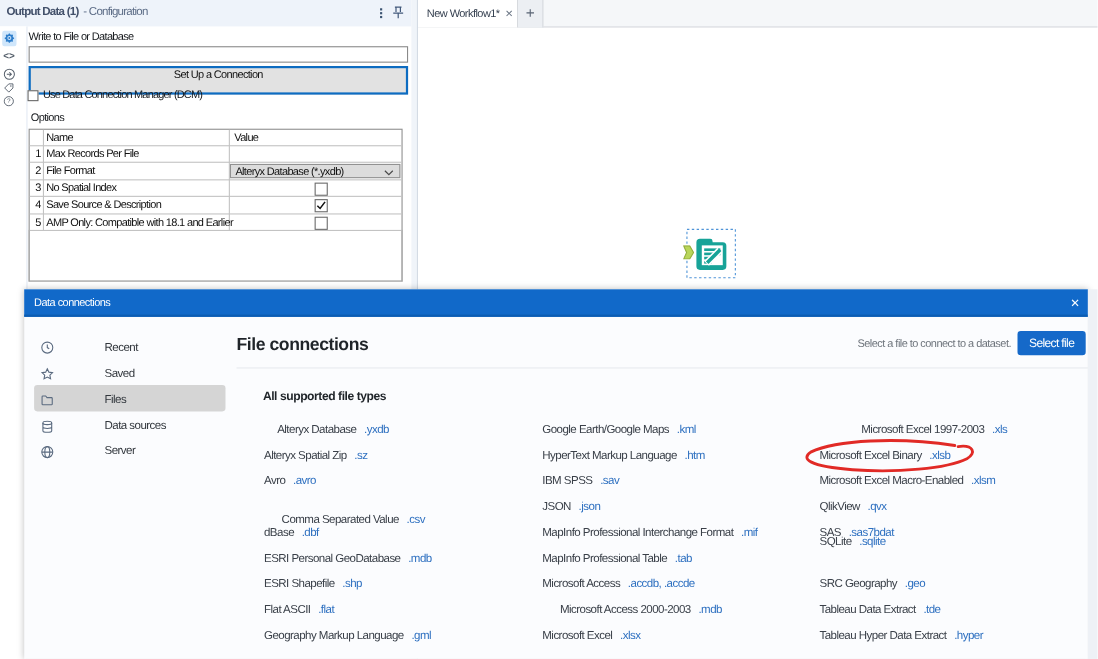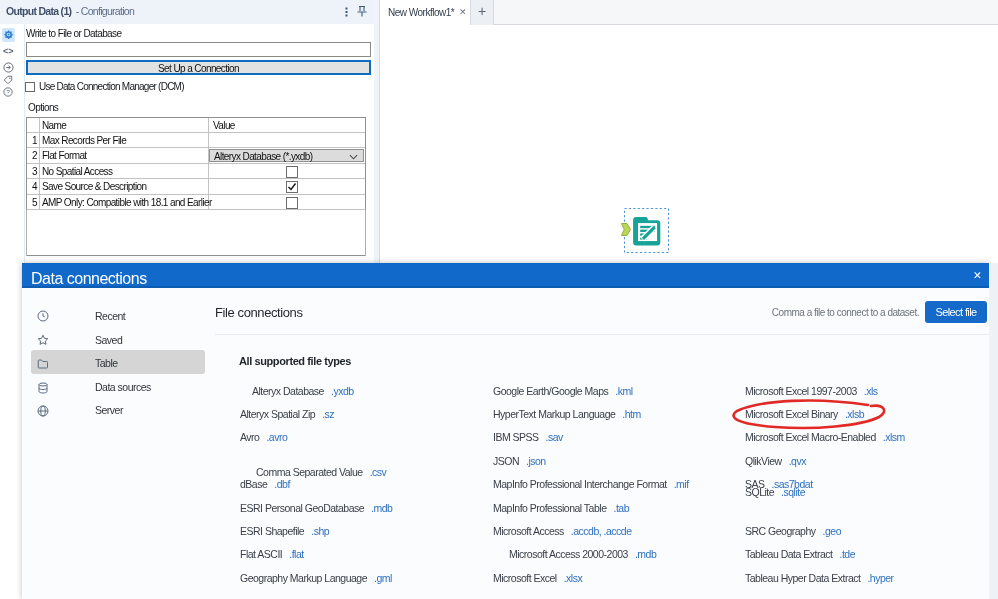--- a/index.html
+++ b/index.html
@@ -11,21 +11,21 @@
   #cfg { left:0; top:0; width:380px; height:599px; background:#ffffff; }
   #cfg-head { left:0; top:0; width:374px; height:24px; background:#eef3fa; }
   #cfg-title { left:6px; top:5px; font-size:10.5px; letter-spacing:-0.7px; color:#42506a; }
   #cfg-title b { font-weight:bold; }
   #cfg-title .sub { color:#5d6d87; font-weight:normal; }
   #strip { left:0; top:24px; width:25px; height:575px; background:#ffffff; border-right:1px solid #e3eaf3; }
   #gear-bg { left:2px; top:28px; width:13px; height:14px; background:#cfe6fb; border-radius:2px; }
 
   .cfg-label { font-size:10px; letter-spacing:-0.6px; color:#15181c; }
   #inp { left:26px; top:42px; width:345px; height:15px; background:#fff; border:1px solid #8a8a8a; }
-  #setup { left:26px; top:60px; width:345px; height:15px; background:#e2e2e2; border:2px solid #0d6cc1; font-size:10px; letter-spacing:-0.6px; color:#111; text-align:center; line-height:13px; }
+  #setup { left:26px; top:60px; width:345px; height:26px; background:#e2e2e2; border:2px solid #0d6cc1; font-size:10px; letter-spacing:-0.6px; color:#111; text-align:center; line-height:13px; }
   #dcmbox { left:25px; top:82px; width:10px; height:10px; border:1px solid #686868; background:#fff; }
 
   
   #tbl { left:26px; top:117px; width:340px; height:139px; border:1px solid #8f8f8f; background:#fff; }
   .trow { position:absolute; left:0; width:338px; border-bottom:1px solid #c3c3c3; }
   .vline { position:absolute; top:0; width:1px; height:92px; background:#c3c3c3; }
   .tcell { position:absolute; font-size:10px; letter-spacing:-0.6px; color:#111; white-space:nowrap; }
   #tbl-ext-l { left:26px; top:209px; width:1px; height:47px; background:#aeaeae; }
   #tbl-ext-r { left:365px; top:209px; width:1px; height:47px; background:#aeaeae; }
   .cbx { position:absolute; width:12px; height:12px; border:1px solid #6c6c6c; background:#fff; }
@@ -34,25 +34,25 @@
   
   #canvas { left:380px; top:0; width:618px; height:599px; background:#ffffff; }
   #vsplit { left:374px; top:0; width:6px; height:599px; background:#f0f4f9; border-right:1px solid #d4dbe4; }
   #tabbar { left:380px; top:0; width:618px; height:25px; background:#f5f7f9; border-bottom:1px solid #d7dade; }
   #tab1 { left:380px; top:0; width:91px; height:25px; background:#ffffff; border-right:1px solid #d7dade; font-size:10px; letter-spacing:-0.4px; color:#333e4e; }
   #tabplus { left:471px; top:0; width:23px; height:25px; background:#eceff3; border-right:1px solid #d7dade; color:#5a6575; font-size:14px; text-align:center; line-height:23px; }
 
   
   #modal { left:22px; top:263px; width:967px; height:336px; background:#fbfcfe; box-shadow:0 0 6px rgba(0,0,0,0.25); }
   #mhead { left:0; top:0; width:967px; height:25px; background:#1169c9; border-bottom:2px solid #0c5cb2; }
-  #mtitle { left:9px; top:7px; font-size:16px; letter-spacing:-0.5px; color:#ffffff; }
+  #mtitle { left:9px; top:7px; font-size:10px; letter-spacing:-0.5px; color:#ffffff; }
   #mclose { left:951px; top:6px; font-size:10.5px; color:#ffffff; }
   .srow { position:absolute; left:45px; font-size:10.5px; letter-spacing:-0.5px; color:#31363c;padding-left:28px; }
   #filesel { left:9px; top:87px; width:174px; height:24px; background:#d5d5d5; border-radius:3px; }
-  #fc-title { left:193px; top:42px; font-size:13px; letter-spacing:-0.4px; font-weight:normal; color:#1f2429; }
+  #fc-title { left:193px; top:42px; font-size:16px; letter-spacing:-0.4px; font-weight:bold; color:#1f2429; }
   #sel-hint { right:70px; top:44px; font-size:10px; letter-spacing:-0.5px; color:#6e747c; }
   #sel-btn { left:903px; top:38px; width:62px; height:22px; background:#1569c9; border-radius:3px; color:#fff; font-size:11px; letter-spacing:-0.6px; text-align:center; line-height:22px; }
   #fc-sep { left:193px; top:71px; width:774px; height:1px; background:#e7eaee; }
   #all-title { left:217px; top:92px; font-size:11px; letter-spacing:-0.4px; font-weight:bold; color:#1f2429; }
   .fitem { position:absolute; font-size:10.5px; letter-spacing:-0.5px; color:#3a4049; white-space:nowrap; }
   .fitem .ext { color:#2e70c0; margin-left:7px; }
   #rightstrip { left:989px; top:263px; width:9px; height:336px; background:#eef1f6; }
 </style>
 </head>
 <body>
@@ -105,23 +105,23 @@
     <div class="trow" style="top:46px; height:15px;"></div>
     <div class="trow" style="top:61px; height:16px;"></div>
     <div class="trow" style="top:77px; height:15px;"></div>
     <div class="vline" style="left:12px;"></div>
     <div class="vline" style="left:181px;"></div>
     <div class="tcell" style="left:15px; top:2px;">Name</div>
     <div class="tcell" style="left:186px; top:2px;">Value</div>
     <div class="tcell" style="left:5px; top:17px;">1</div>
     <div class="tcell" style="left:15px; top:17px;">Max Records Per File</div>
     <div class="tcell" style="left:5px; top:32px;">2</div>
-    <div class="tcell" style="left:15px; top:32px;">Flat Format</div>
+    <div class="tcell" style="left:15px; top:32px;">File Format</div>
     <div class="tcell" style="left:5px; top:48px;">3</div>
-    <div class="tcell" style="left:15px; top:48px;">No Spatial Access</div>
+    <div class="tcell" style="left:15px; top:48px;">No Spatial Index</div>
     <div class="tcell" style="left:5px; top:63px;">4</div>
     <div class="tcell" style="left:15px; top:63px;">Save Source &amp; Description</div>
     <div class="tcell" style="left:5px; top:79px;">5</div>
     <div class="tcell" style="left:15px; top:79px;">AMP Only: Compatible with 18.1 and Earlier</div>
     <div id="dd" style="top:31px;"><span style="padding-left:4px;">Alteryx Database (*.yxdb)</span>
       <svg width="9" height="6" style="position:absolute; right:5px; top:4px;" viewBox="0 0 10 6">
           <path d="M1 1 L5 5 L9 1" fill="none" stroke="#4a4a4a" stroke-width="1.2"></path>
         </svg>
     </div>
     <div class="cbx" style="left:259px; top:48px;"></div>
@@ -182,26 +182,26 @@
       <ellipse cx="12" cy="5" rx="8" ry="3" fill="none" stroke="#5b6b80" stroke-width="2"></ellipse>
       <path d="M4 5 v14 c0 1.7 3.6 3 8 3 s8-1.3 8-3 V5 M4 12 c0 1.7 3.6 3 8 3 s8-1.3 8-3" fill="none" stroke="#5b6b80" stroke-width="2"></path>
     </svg>
     <svg class="abs" style="left:15px; top:142px;" width="12" height="12" viewBox="0 0 24 24">
       <circle cx="12" cy="12" r="10" fill="none" stroke="#5b6b80" stroke-width="2"></circle>
       <ellipse cx="12" cy="12" rx="4.5" ry="10" fill="none" stroke="#5b6b80" stroke-width="2"></ellipse>
       <path d="M2 12 h20" fill="none" stroke="#5b6b80" stroke-width="2"></path>
     </svg>
     <div class="srow" style="top:47px;">Recent</div>
     <div class="srow" style="top:71px;">Saved</div>
-    <div class="srow" style="top:94px;">Table</div>
+    <div class="srow" style="top:94px;">Files</div>
     <div class="srow" style="top:118px;">Data sources</div>
     <div class="srow" style="top:141px;">Server</div>
 
     <div class="abs" id="fc-title">File connections</div>
-    <div class="abs" id="sel-hint">Comma a file to connect to a dataset.</div>
+    <div class="abs" id="sel-hint">Select a file to connect to a dataset.</div>
     <div class="abs" id="sel-btn">Select file</div>
     <div class="abs" id="fc-sep"></div>
     <div class="abs" id="all-title">All supported file types</div>
   <div class="fitem" style="left: 230px; top: 121.5px;">Alteryx Database<span class="ext">.yxdb</span></div>
       <div class="fitem" style="left: 218px; top: 144.9px;">Alteryx Spatial Zip<span class="ext">.sz</span></div>
       <div class="fitem" style="left: 218px; top: 168.3px;">Avro<span class="ext">.avro</span></div>
       <div class="fitem" style="left: 218px; top: 203px; margin-left: 16px;">Comma Separated Value<span class="ext">.csv</span></div>
       <div class="fitem" style="left: 218px; top: 215.1px;">dBase<span class="ext">.dbf</span></div>
       <div class="fitem" style="left: 218px; top: 238.5px;">ESRI Personal GeoDatabase<span class="ext">.mdb</span></div>
       <div class="fitem" style="left: 218px; top: 261.9px;">ESRI Shapefile<span class="ext">.shp</span></div>
@@ -209,21 +209,21 @@
       <div class="fitem" style="left: 218px; top: 308.7px;">Geography Markup Language<span class="ext">.gml</span></div>
       <div class="fitem" style="left: 471px; top: 121.5px;">Google Earth/Google Maps<span class="ext">.kml</span></div>
       <div class="fitem" style="left: 471px; top: 144.9px;">HyperText Markup Language<span class="ext">.htm</span></div>
       <div class="fitem" style="left: 471px; top: 168.3px;">IBM SPSS<span class="ext">.sav</span></div>
       <div class="fitem" style="left: 471px; top: 191.7px;">JSON<span class="ext">.json</span></div>
       <div class="fitem" style="left: 471px; top: 215.1px;">MapInfo Professional Interchange Format<span class="ext">.mif</span></div>
       <div class="fitem" style="left: 471px; top: 238.5px;">MapInfo Professional Table<span class="ext">.tab</span></div>
       <div class="fitem" style="left: 471px; top: 261.9px;">Microsoft Access<span class="ext">.accdb, .accde</span></div>
       <div class="fitem" style="left: 471px; top: 285.3px; margin-left: 16px;">Microsoft Access 2000-2003<span class="ext">.mdb</span></div>
       <div class="fitem" style="left: 471px; top: 308.7px;">Microsoft Excel<span class="ext">.xlsx</span></div>
-      <div class="fitem" style="left: 723px; top: 121.5px;">Microsoft Excel 1997-2003<span class="ext">.xls</span></div>
+      <div class="fitem" style="left: 761px; top: 121.5px;">Microsoft Excel 1997-2003<span class="ext">.xls</span></div>
       <div class="fitem" style="left: 723px; top: 144.9px;">Microsoft Excel Binary<span class="ext">.xlsb</span></div>
       <div class="fitem" style="left: 723px; top: 168.3px;">Microsoft Excel Macro-Enabled<span class="ext">.xlsm</span></div>
       <div class="fitem" style="left: 723px; top: 191.7px;">QlikView<span class="ext">.qvx</span></div>
       <div class="fitem" style="left: 723px; top: 215.1px;">SAS<span class="ext">.sas7bdat</span></div>
       <div class="fitem" style="left: 723px; top: 223px;">SQLite<span class="ext">.sqlite</span></div>
       <div class="fitem" style="left: 723px; top: 261.9px;">SRC Geography<span class="ext">.geo</span></div>
       <div class="fitem" style="left: 723px; top: 285.3px;">Tableau Data Extract<span class="ext">.tde</span></div>
       <div class="fitem" style="left: 723px; top: 308.7px;">Tableau Hyper Data Extract<span class="ext">.hyper</span></div>
     </div>
   <div class="abs" id="rightstrip"></div>

